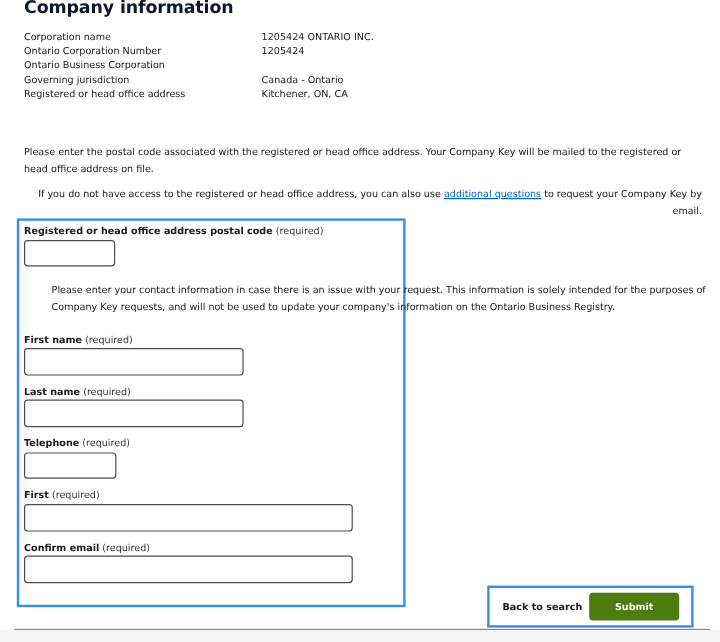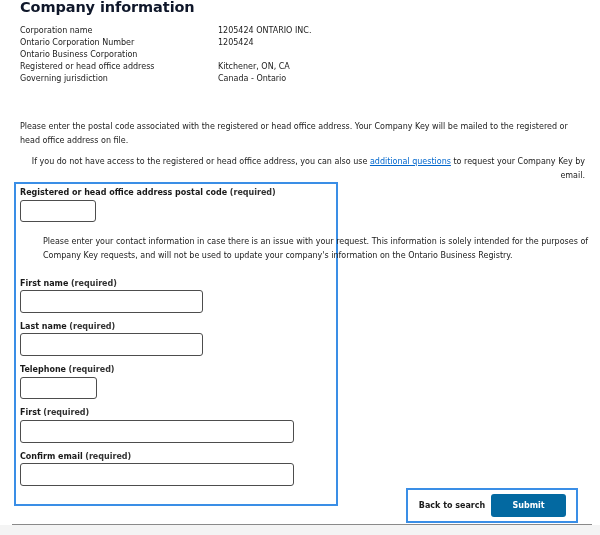--- a/index.html
+++ b/index.html
@@ -15,37 +15,37 @@
   .info { position:absolute; left:20px; top:25px; font-size:8px; line-height:12px; color:#1a1a1a; }
   .info-row { display:flex; height:12px; }
   .info-label { width:198px; }
   .para { position:absolute; left:20px; font-size:8px; line-height:14px; color:#1a1a1a; width:565px; }
   .para a { color:#0066cc; text-decoration:underline; }
   .highlight {
     position:absolute; border:2px solid #3a8ee6; box-sizing:border-box;
   }
   .field-label { position:absolute; left:20px; font-size:8px; color:#1a1a1a; }
   .field-label b { font-weight:bold; }
-  .field-label .req { font-weight:bold; color:#333; }
+  .field-label .req { font-weight:normal; color:#333; }
   .input {
     position:absolute; box-sizing:border-box; border:1px solid #4d4d4d;
     border-radius:3px; background:#fff; font-size:9px; padding:2px 5px;
     font-family:"DejaVu Sans","Liberation Sans",sans-serif;
   }
   .divider { position:absolute; left:12px; top:524px; width:580px; height:1px; background:#8a8a8a; }
   .footer-bg { position:absolute; left:0; top:525px; width:600px; height:10px; background:#f4f4f4; }
   .btn-back {
     position:absolute; left:418px; top:497px; width:68px; height:18px;
     font-size:8px; font-weight:bold; color:#1a1a1a; line-height:18px; text-align:center;
     background:transparent; border:none; padding:0;
     font-family:"DejaVu Sans","Liberation Sans",sans-serif;
   }
   .btn-submit {
     position:absolute; left:491px; top:494px; width:75px; height:23px;
-    background:#0369a1; color:#fff; border:none; border-radius:3px;
+    background:#4d7c0f; color:#fff; border:none; border-radius:3px;
     font-size:8px; font-weight:bold;
     font-family:"DejaVu Sans","Liberation Sans",sans-serif;
   }
 </style>
 </head>
 <body>
 
 <div class="title">Company information</div>
 
 <div class="info">
@@ -54,26 +54,26 @@
     <span>1205424 ONTARIO INC.</span>
   </div>
   <div class="info-row">
     <span class="info-label">Ontario Corporation Number</span>
     <span>1205424</span>
   </div>
   <div class="info-row">
     <span>Ontario Business Corporation</span>
   </div>
   <div class="info-row">
+    <span class="info-label">Governing jurisdiction</span>
+    <span>Canada - Ontario</span>
+  </div>
+  <div class="info-row">
     <span class="info-label">Registered or head office address</span>
     <span>Kitchener, ON, CA</span>
-  </div>
-  <div class="info-row">
-    <span class="info-label">Governing jurisdiction</span>
-    <span>Canada - Ontario</span>
   </div>
 </div>
 
 <div class="para" style="top:120px;">Please enter the postal code associated with the registered or head office address. Your Company Key will be mailed to the registered or head office address on file.</div>
 
 <div class="para" style="top:155px;text-align:right;">
   <span>If you do not have access to the registered or head office address, you can also use </span><a href="#">additional questions</a><span> to request your Company Key by email.</span>
 </div>
 
 <div class="highlight" style="left:14px; top:182px; width:324px; height:324px;"></div>

